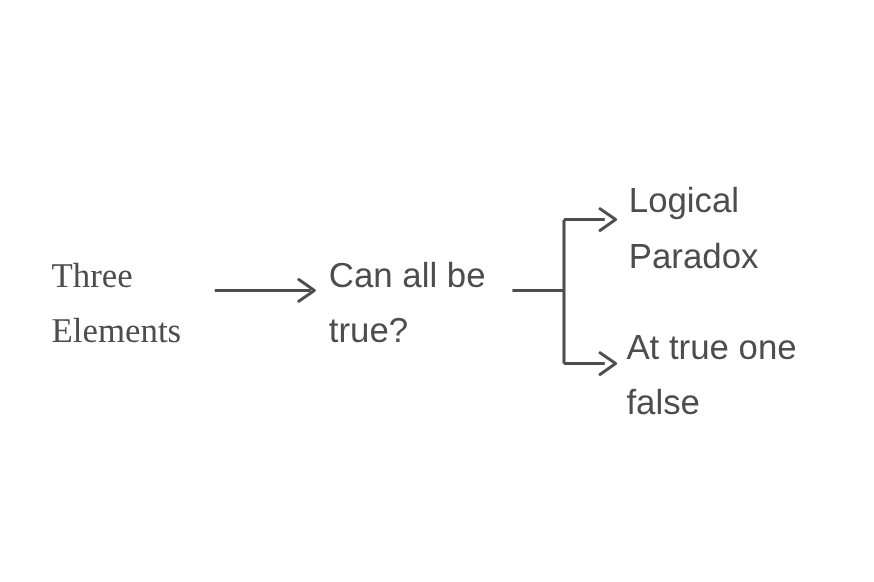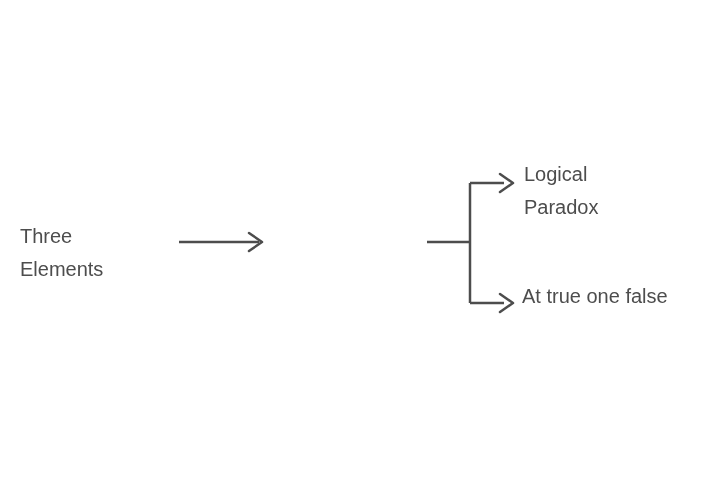--- a/index.html
+++ b/index.html
@@ -33,27 +33,26 @@
   }
   .arrowhead-stroke {
     fill: none;
     stroke: var(--line);
     stroke-width: 2.5;
     stroke-linecap: round;
     stroke-linejoin: round;
   }
   .node-label {
     position: absolute;
-    font-size: 20px;
-    line-height: 33px;
+    font-size: 29px;
+    line-height: 46px;
     color: var(--text);
     white-space: normal;
-    margin-top: 13px;
   }
-  .node-three-elements   { left: 20px;  top: 207px; width: 140px; }
+  .node-three-elements   { left: 43px;  top: 207px; width: 140px; font-family: Liberation Serif, serif; }
   .node-can-all-be-true  { left: 274px; top: 207px; width: 150px; }
   .node-logical-paradox  { left: 524px; top: 145px; width: 140px; }
   .node-at-least-one-false { left: 522px; top: 267px; width: 180px; }
 </style>
 </head>
 <body>
 
 <div class="canvas">
 
   <svg class="connector-layer" viewBox="0 0 728 485" xmlns="http://www.w3.org/2000/svg">
@@ -66,18 +65,19 @@
 
     <path class="edge-stroke" d="M470,183 L504,183"></path>
     <path class="arrowhead-stroke" d="M500,174 L513,183 L500,192"></path>
 
     <path class="edge-stroke" d="M470,303 L504,303"></path>
     <path class="arrowhead-stroke" d="M500,294 L513,303 L500,312"></path>
   </svg>
 
   <div class="node-label node-three-elements">Three Elements</div>
 
+  <div class="node-label node-can-all-be-true">Can all be true?</div>
 
   <div class="node-label node-logical-paradox">Logical Paradox</div>
 
   <div class="node-label node-at-least-one-false">At true one false</div>
 
 </div>
 
 </body></html>

